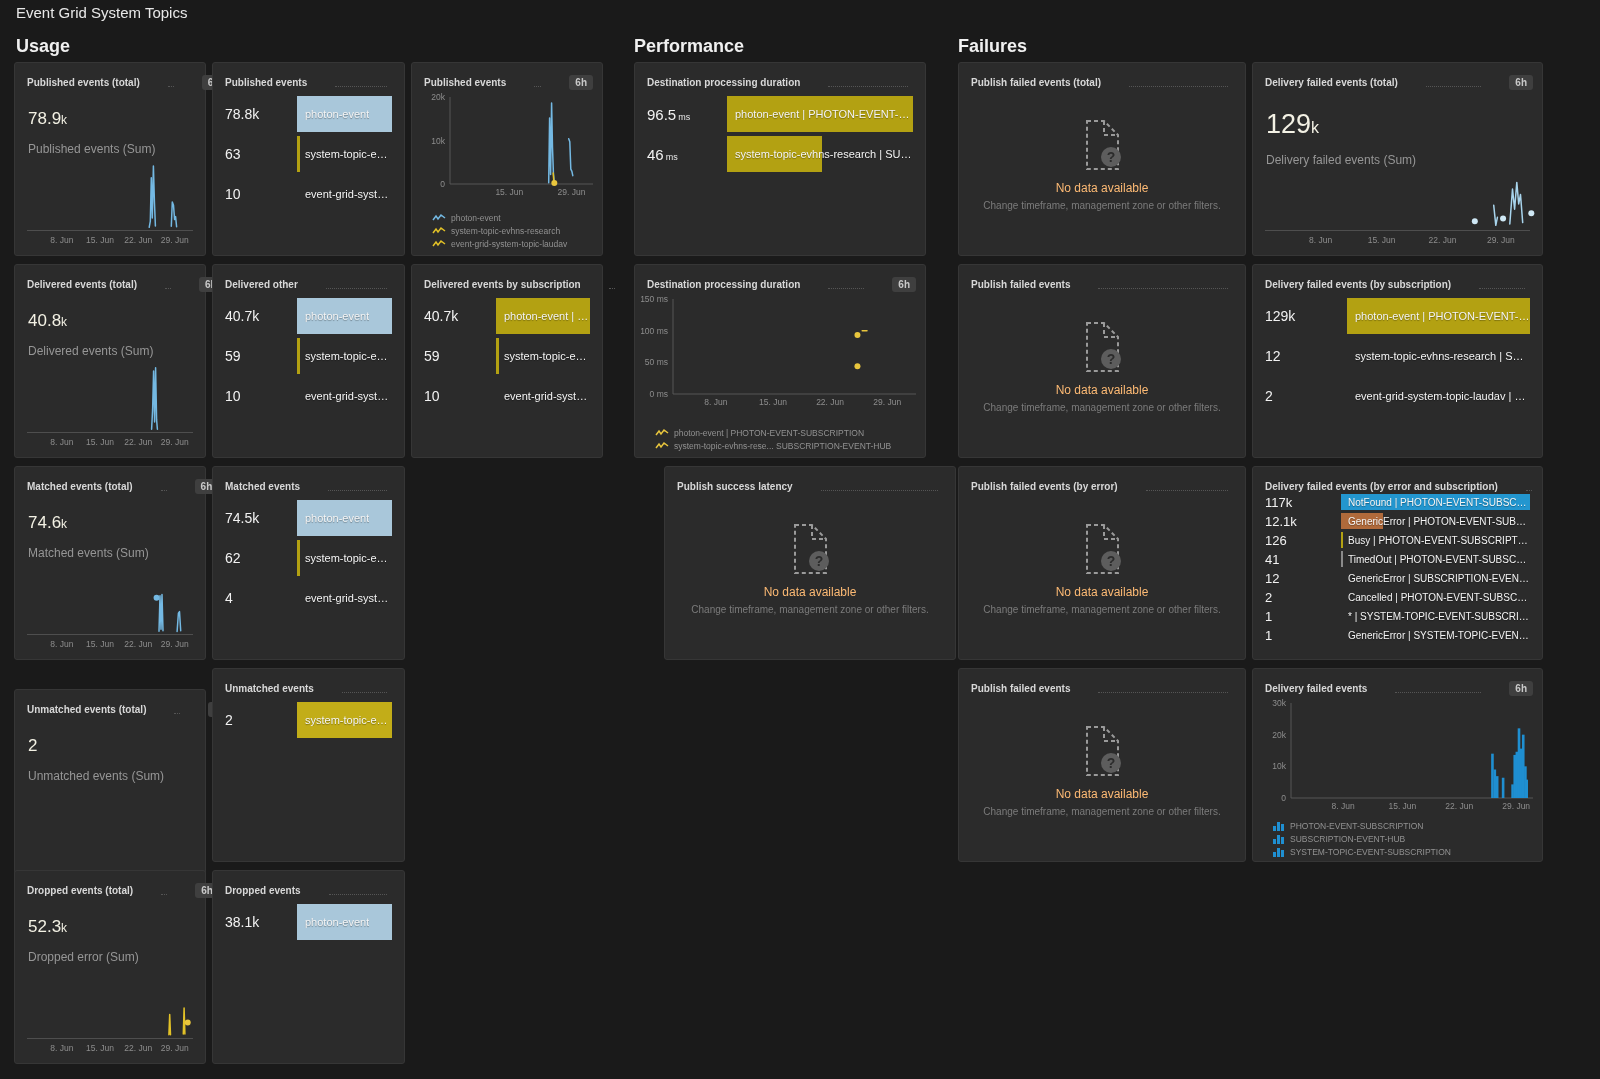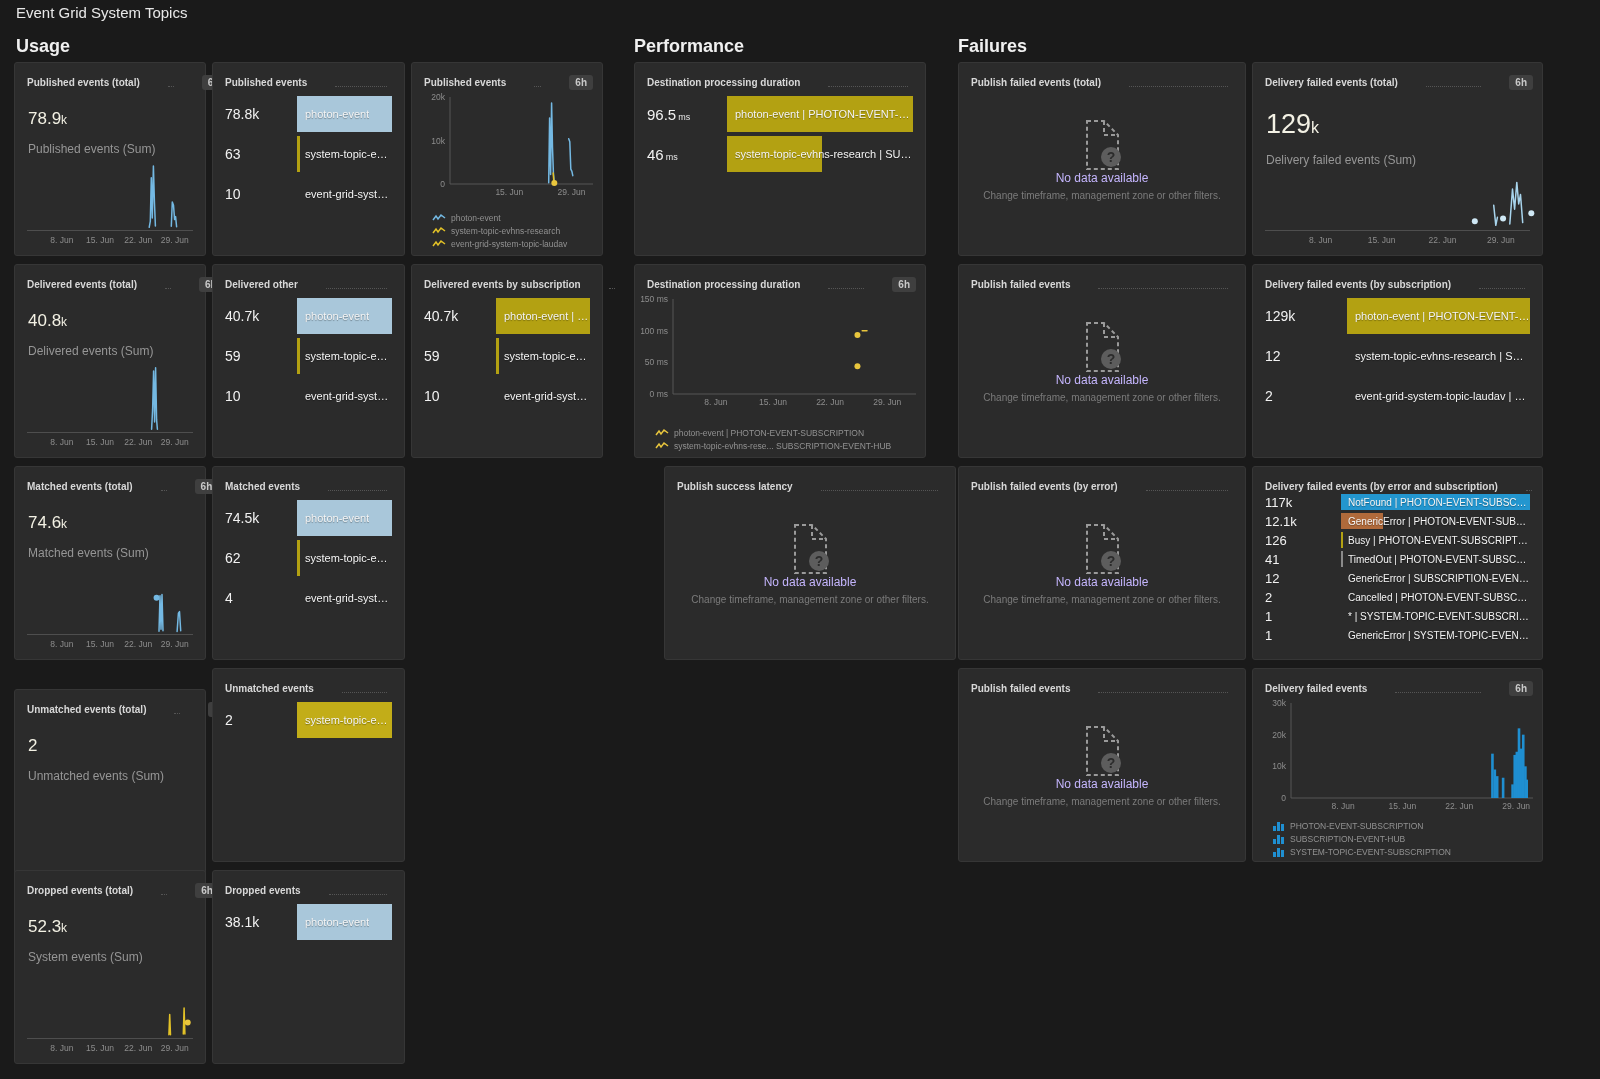--- a/index.html
+++ b/index.html
@@ -27,21 +27,21 @@
   .w72 .brow-num{width:72px;}
   .barbox{position:relative;flex:1;height:36px;display:flex;align-items:center;overflow:hidden;}
   .bar{position:absolute;left:0;top:0;height:100%;}
   .blabel{position:relative;font-size:11px;color:#f4f4f4;padding-left:8px;white-space:nowrap;overflow:hidden;text-overflow:ellipsis;text-shadow:0 1px 1px rgba(0,0,0,.35);}
   .erows{position:absolute;left:12px;right:12px;top:26px;}
   .erow{display:flex;align-items:center;height:18px;margin-bottom:1px;}
   .erow .brow-num{width:66px;font-size:13px;}
   .erow .barbox{height:16px;}
   .erow .blabel{font-size:10px;padding-left:7px;}
   .nodata{position:absolute;left:0;right:0;top:56px;display:flex;flex-direction:column;align-items:center;}
-  .nd-title{font-size:12px;color:#c4b5fd;margin-top:0;}
+  .nd-title{font-size:12px;color:#fdba74;margin-top:10px;}
   .nd-sub{font-size:10px;color:#7b7b7b;margin-top:5px;}
   .chartbox{position:absolute;left:6px;right:8px;top:28px;bottom:56px;}
   .chartbox.short{bottom:48px;}
   .legend{position:absolute;left:20px;bottom:6px;}
   .legend.h{display:flex;flex-wrap:wrap;left:20px;right:6px;bottom:4px;column-gap:14px;}
   .legend-item{display:flex;align-items:center;gap:5px;font-size:8.5px;color:#929292;margin-top:3px;white-space:nowrap;}
   .lg-ic{display:inline-flex;}
 </style>
 </head>
 <body>
@@ -140,21 +140,21 @@
   </div>
 
   <div class="tile" style="left:14px;top:870px;width:192px;height:194px">
     <div class="tile-head">
       <span class="tile-title">Dropped events (total)</span>
       <span class="leader"></span>
       <span class="badge">6h</span>
     </div>
     <div class="kpi">
       <div><span class="kpi-val">52.3</span><span class="kpi-suffix">k</span></div>
-      <div class="kpi-label">System events (Sum)</div>
+      <div class="kpi-label">Dropped error (Sum)</div>
     </div>
     <div class="spark"><svg width="166" height="72">
           <polyline points="141.9,69.7 142.7,49.6 143.5,69.7" fill="none" stroke="#e3c227" stroke-width="1.5" stroke-linejoin="round" stroke-linecap="round"></polyline>
           <polyline points="156.3,69.0 157.1,42.9 157.9,69.0" fill="none" stroke="#e3c227" stroke-width="1.5" stroke-linejoin="round" stroke-linecap="round"></polyline>
           <circle cx="160.72" cy="57.6" r="3" fill="#e9c63d"></circle>
         </svg></div>
     <div class="axisrow">
       <span style="left:21%">8. Jun</span>
       <span style="left:44%">15. Jun</span>
       <span style="left:67%">22. Jun</span>

